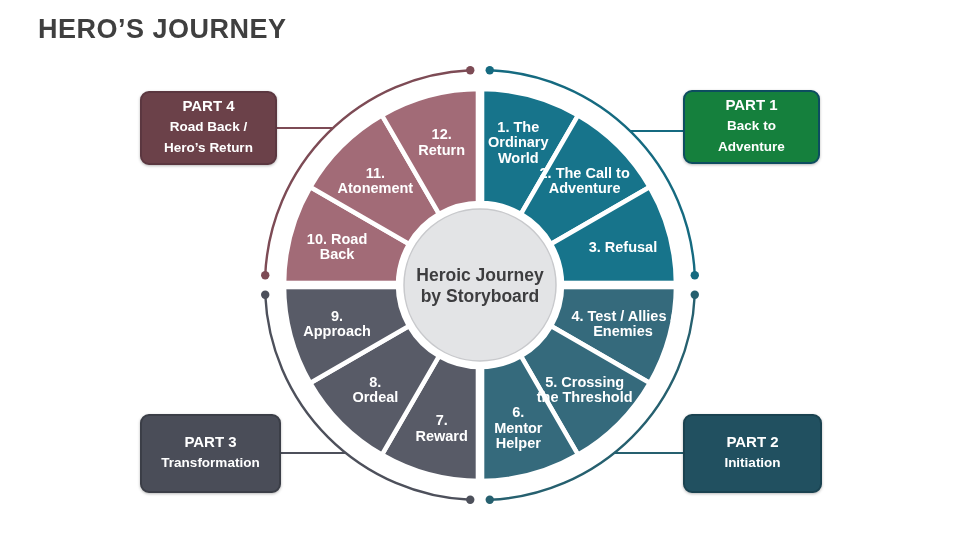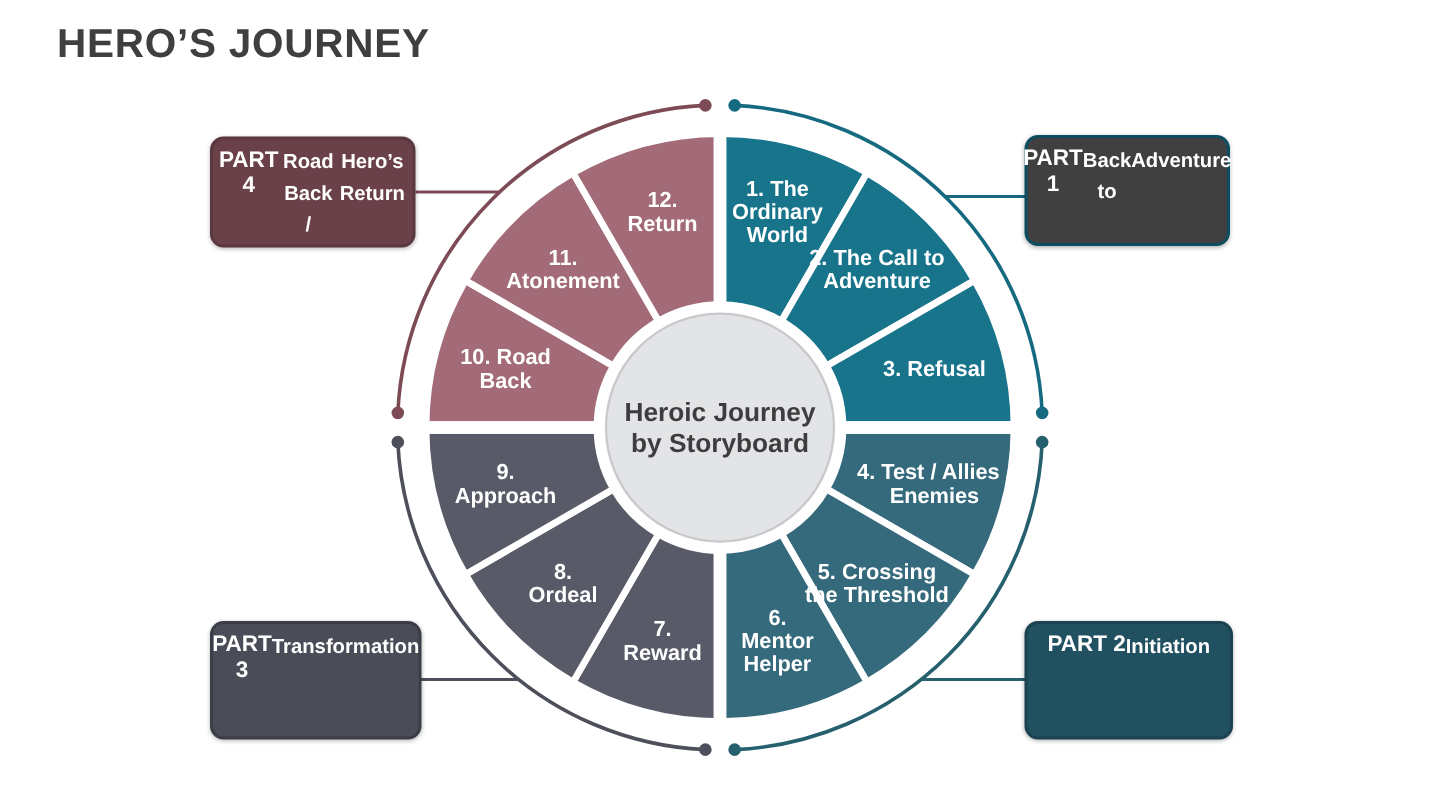--- a/index.html
+++ b/index.html
@@ -2,21 +2,21 @@
 <html><head>
 <meta charset="utf-8">
 <style>
   html,body{margin:0;padding:0;background:#fff;}
   .slide{position:relative;width:960px;height:540px;background:#fff;overflow:hidden;
          font-family:"Liberation Sans",sans-serif;padding-left:44px;}
   .slide-title{position:absolute;left:38px;top:14px;margin:0;font-size:27px;font-weight:bold;
                letter-spacing:.5px;color:#3f3f3f;}
   #diagram{position:absolute;left:0;top:0;}
   .callout{position:absolute;width:137px;border-radius:9px;color:#fff;text-align:center;
-           display:flex;flex-direction:row;justify-content:center;padding:5px 4px;
+           display:flex;flex-direction:column;justify-content:center;padding:5px 4px;
            box-sizing:border-box;border:2px solid transparent;
            box-shadow:0 1px 3px rgba(0,0,0,.28);}
   .callout-title{font-weight:bold;font-size:15px;margin-bottom:3px;}
   .callout-line{font-weight:bold;font-size:13.5px;line-height:1.55;}
   .co-part4{left:140px;top:91px;height:74px;}
   .co-part1{left:683px;top:90px;height:74px;}
   .co-part3{left:140px;top:414px;height:79px;width:141px;}
   .co-part2{left:683px;top:414px;height:79px;width:139px;}
   .wedge-label{fill:#ffffff;font-weight:bold;font-size:14.5px;font-family:"Liberation Sans",sans-serif;}
   .center-label{font-weight:bold;font-size:17.5px;font-family:"Liberation Sans",sans-serif;}
@@ -73,21 +73,21 @@
       <circle cx="480" cy="285" r="76" fill="#e3e4e6" stroke="#c8c9cc" stroke-width="1.5"></circle>
       <text text-anchor="middle" class="center-label" fill="#3d3d3f"><tspan x="480" y="274.5" dominant-baseline="central">Heroic Journey</tspan><tspan x="480" y="295.5" dominant-baseline="central">by Storyboard</tspan></text>
     </svg>
 
   <div class="callout co-part4" style="background: rgb(107, 65, 73); border-color: rgb(91, 55, 64);">
     <div class="callout-title">PART 4</div>
     <div class="callout-line">Road Back /</div>
     <div class="callout-line">Hero’s Return</div>
   </div>
 
-  <div class="callout co-part1" style="background: #404040; border-color: rgb(13, 77, 96);">
+  <div class="callout co-part1" style="background: #15803d; border-color: rgb(13, 77, 96);">
     <div class="callout-title">PART 1</div>
     <div class="callout-line">Back to</div>
     <div class="callout-line">Adventure</div>
   </div>
 
   <div class="callout co-part3" style="background: rgb(74, 77, 88); border-color: rgb(59, 62, 71);">
     <div class="callout-title">PART 3</div>
     <div class="callout-line">Transformation</div>
   </div>
 

